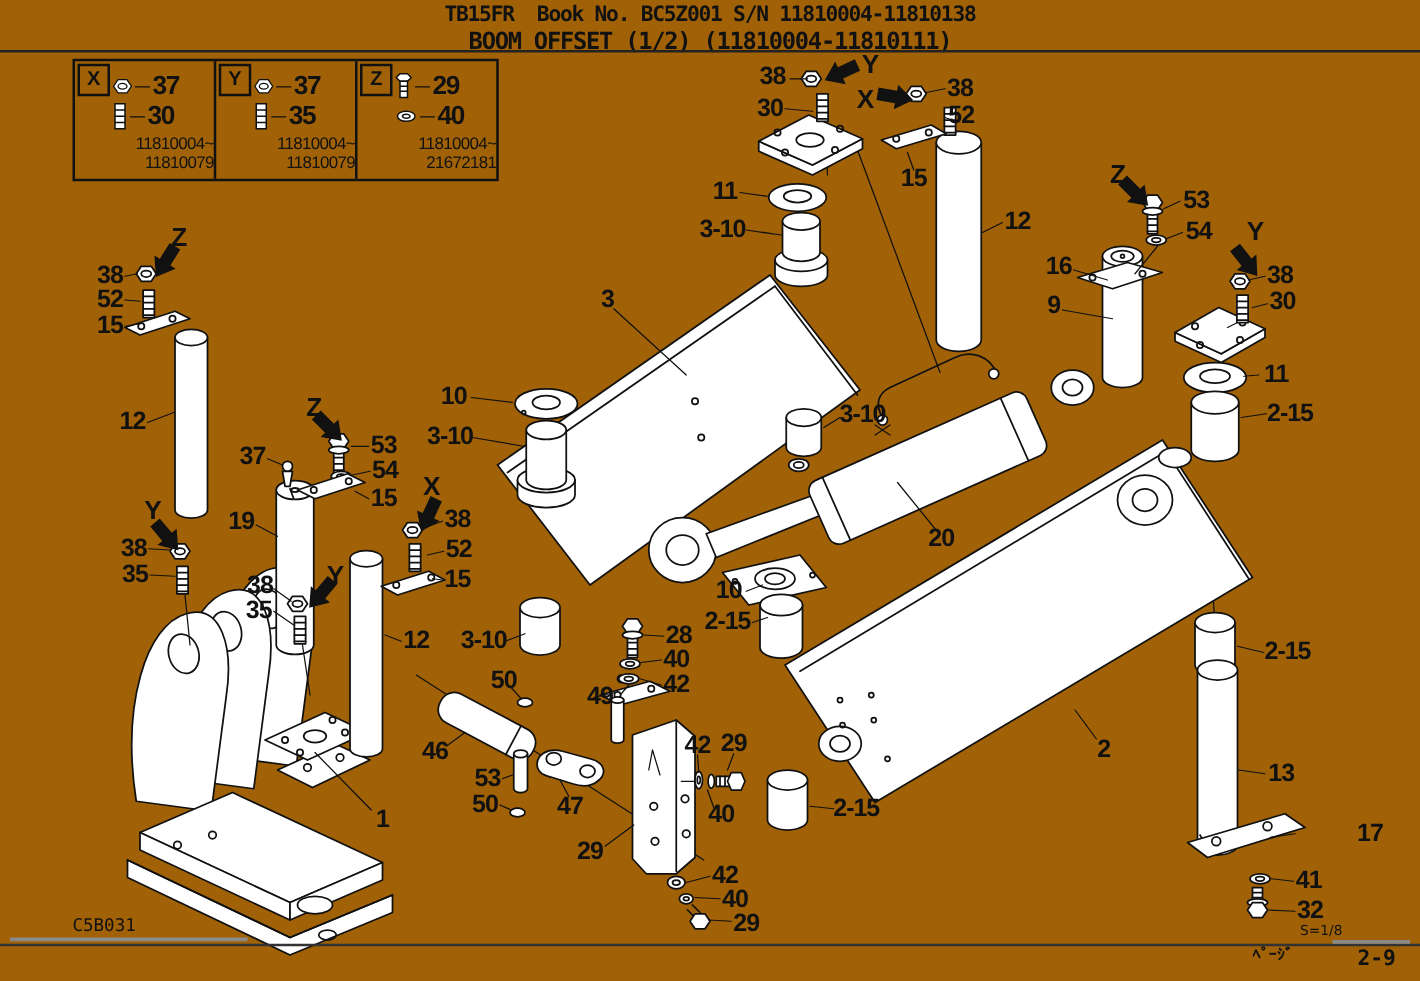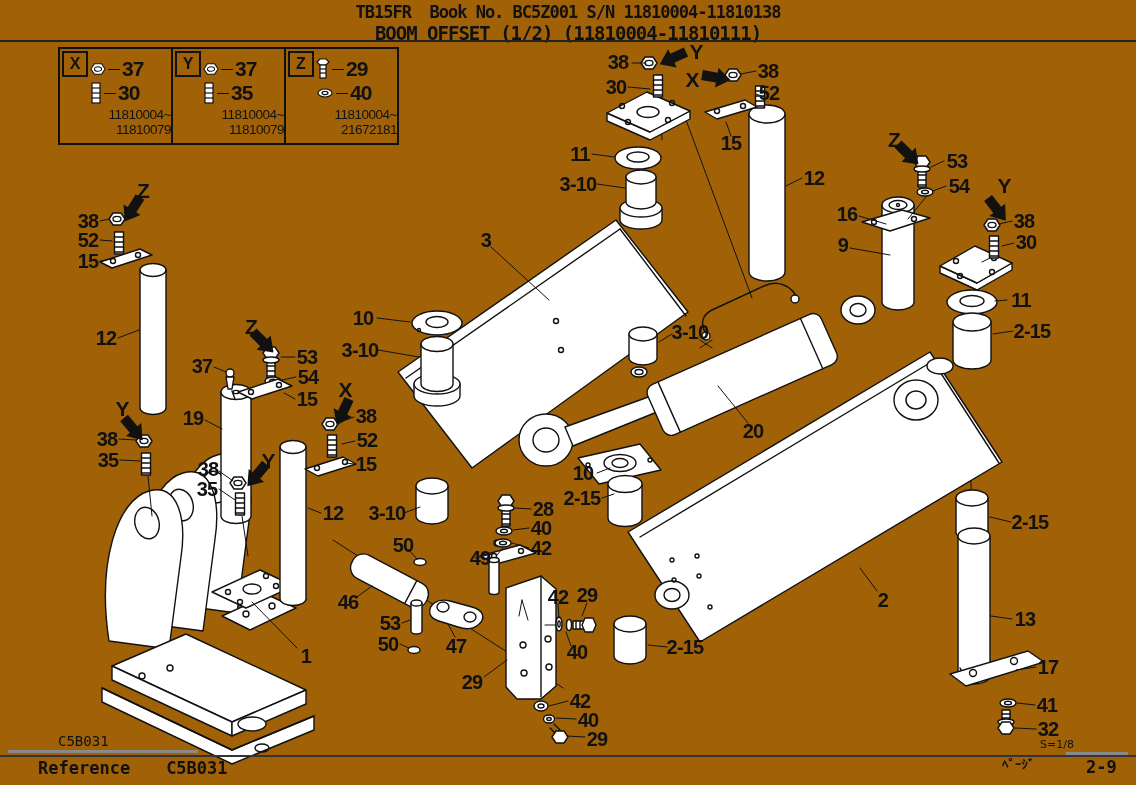--- a/index.html
+++ b/index.html
@@ -575,27 +575,26 @@
       <div class="callout" style="left: 558px; top: 597px;">42</div>
       <div class="callout" style="left: 587px; top: 595px;">29</div>
       <div class="callout" style="left: 577px; top: 652px;">40</div>
       <div class="callout" style="left: 685px; top: 647px;">2-15</div>
       <div class="callout" style="left: 580px; top: 701px;">42</div>
       <div class="callout" style="left: 588px; top: 720px;">40</div>
       <div class="callout" style="left: 597px; top: 739px;">29</div>
       <div class="callout" style="left: 883px; top: 600px;">2</div>
       <div class="callout" style="left: 1025px; top: 619px;">13</div>
       <div class="callout" style="left: 1030px; top: 522px;">2-15</div>
-      <div class="callout" style="left: 1048px; top: 667px;">17</div>
+      <div class="callout" style="left: 1096px; top: 667px;">17</div>
       <div class="callout" style="left: 1047px; top: 705px;">41</div>
       <div class="callout" style="left: 1048px; top: 729px;">32</div>
     </div>
 
   <div class="smallref">C5B031</div>
   <div id="foot-gray-l"></div>
   <div id="foot-rule"></div>
   <div id="foot-gray-r"></div>
-  <div class="refline"><span>Reference</span><span style="display:inline-block;width:36px;"></span><span>C5B031</span></div>
   <div class="scale">S=1/8</div>
   <div class="pagelabel">ﾍﾟｰｼﾞ</div>
   <div class="pagenum">2-9</div>
 
 </div>
 
 </body></html>

